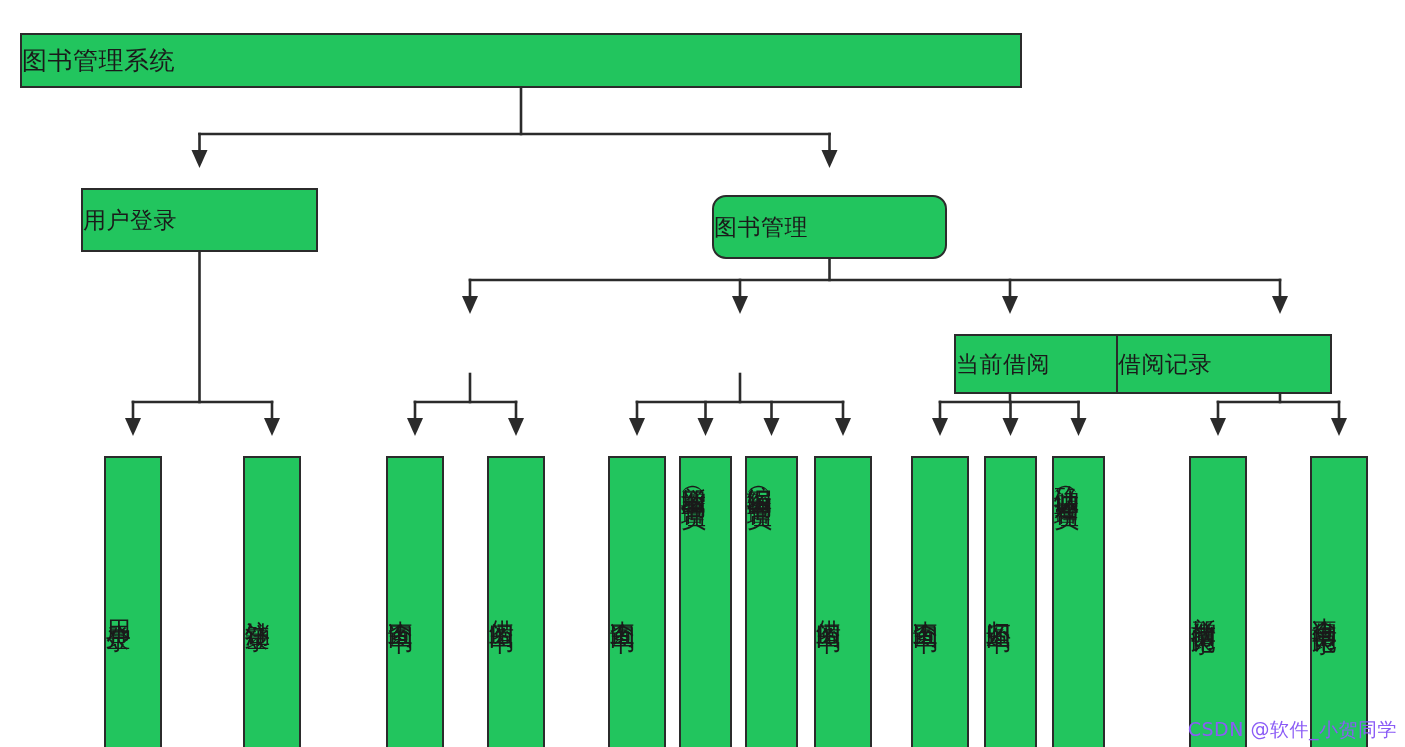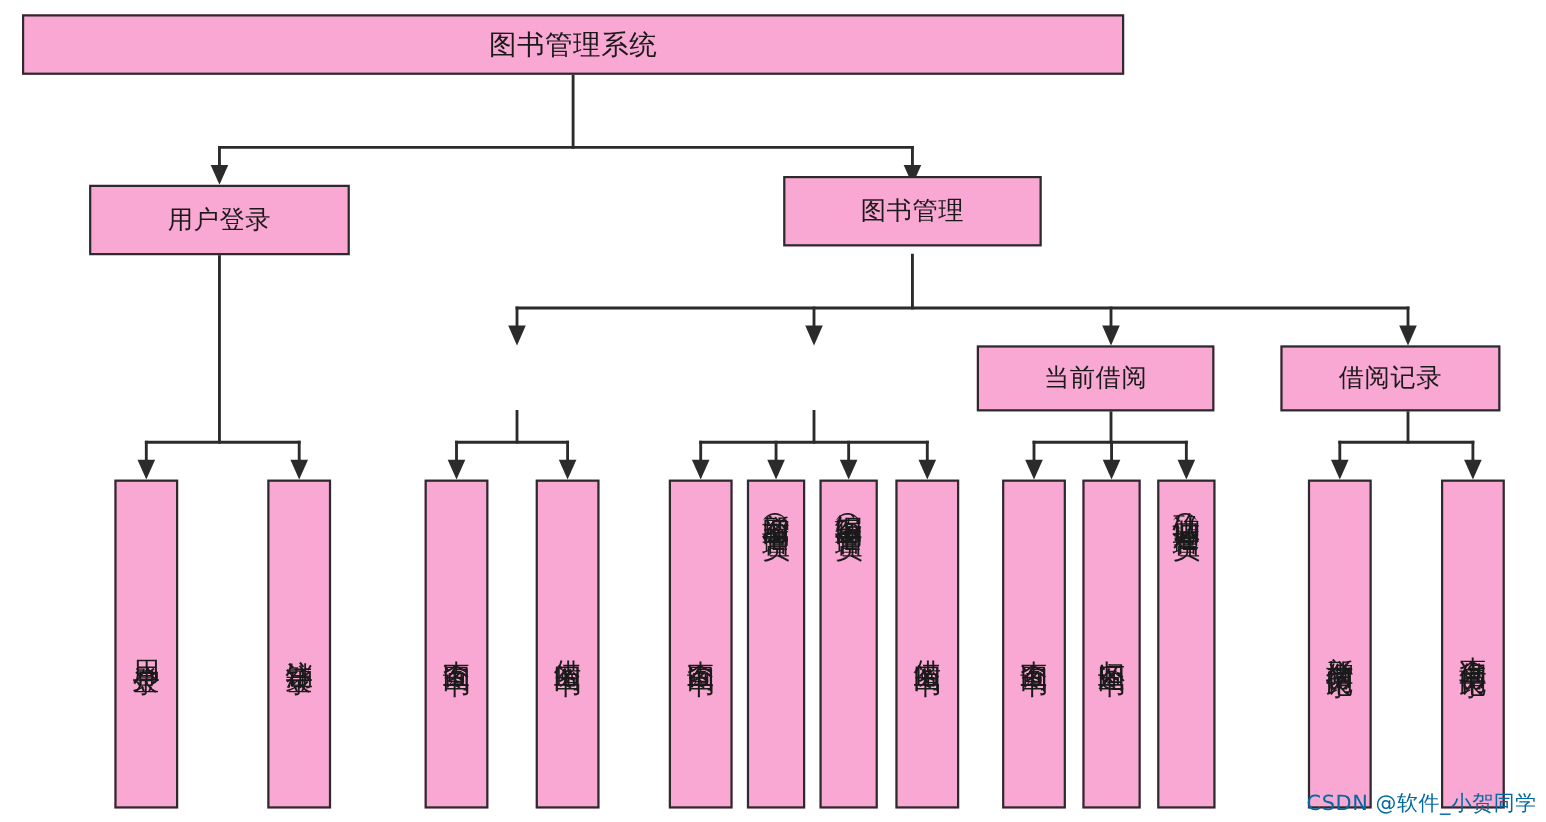--- a/index.html
+++ b/index.html
@@ -8,26 +8,26 @@
     background:#ffffff;
     font-family:"DejaVu Sans","Liberation Sans",sans-serif;
     overflow:hidden;
     position:relative;
   }
   #diagram-root{position:relative;width:1405px;height:747px;}
   svg#tree-svg{position:absolute;left:0;top:0;width:1405px;height:747px;display:block;}
 
   .node-box{
     position:absolute;
-    background:#f9a8d4;
+    background:#22c55e;
     border:2.5px solid #2b2b2b;
     box-sizing:border-box;
     display:flex;
     align-items:center;
-    justify-content:center;
+    margin-top:20px;
   }
   .node-label{
     color:#1a1a1a;
     font-size:23px;
     line-height:1.08;
     letter-spacing:0.5px;
     white-space:nowrap;
     text-align:center;
     user-select:none;
   }
@@ -46,21 +46,21 @@
   }
   .node-box.leaf.center-v{
     align-items:center;
     padding-top:0;
   }
   #watermark{
     position:absolute;
     right:8px;
     bottom:4px;
     font-size:19px;
-    color:#0369a1;
+    color:#8b5cf6;
     letter-spacing:0.5px;
     user-select:none;
     white-space:nowrap;
   }
 </style>
 </head>
 <body>
 
 <div id="diagram-root">
 
@@ -119,28 +119,28 @@
       <polygon points="1331,418 1347,418 1339,436" fill="#2b2b2b"></polygon>
     </svg>
 
   <div class="node-box root" style="left: 20px; top: 13px; width: 1002px; height: 55px;">
     <span class="node-label">图书管理系统</span>
   </div>
 
   <div class="node-box" style="left: 81px; top: 168px; width: 237px; height: 64px;">
     <span class="node-label">用户登录</span>
   </div>
-  <div class="node-box" style="left: 712px; top: 160px; width: 235px; height: 64px;">
+  <div class="node-box" style="left: 712px; top: 175px; width: 235px; height: 64px; border-radius: 14px;">
     <span class="node-label">图书管理</span>
   </div>
 
-  <div class="node-box" style="left: 888px; top: 314px; width: 216px; height: 60px;">
+  <div class="node-box" style="left: 954px; top: 314px; width: 216px; height: 60px;">
     <span class="node-label">当前借阅</span>
   </div>
-  <div class="node-box" style="left: 1164px; top: 314px; width: 200px; height: 60px;">
+  <div class="node-box" style="left: 1116px; top: 314px; width: 216px; height: 60px;">
     <span class="node-label">借阅记录</span>
   </div>
 
   <div class="node-box leaf center-v" style="left: 104px; top: 436px; width: 58px; height: 299px;">
     <span class="node-label">用户登录</span>
   </div>
   <div class="node-box leaf center-v" style="left: 243px; top: 436px; width: 58px; height: 299px;">
     <span class="node-label">注销登录</span>
   </div>
   <div class="node-box leaf center-v" style="left: 386px; top: 436px; width: 58px; height: 299px;">

